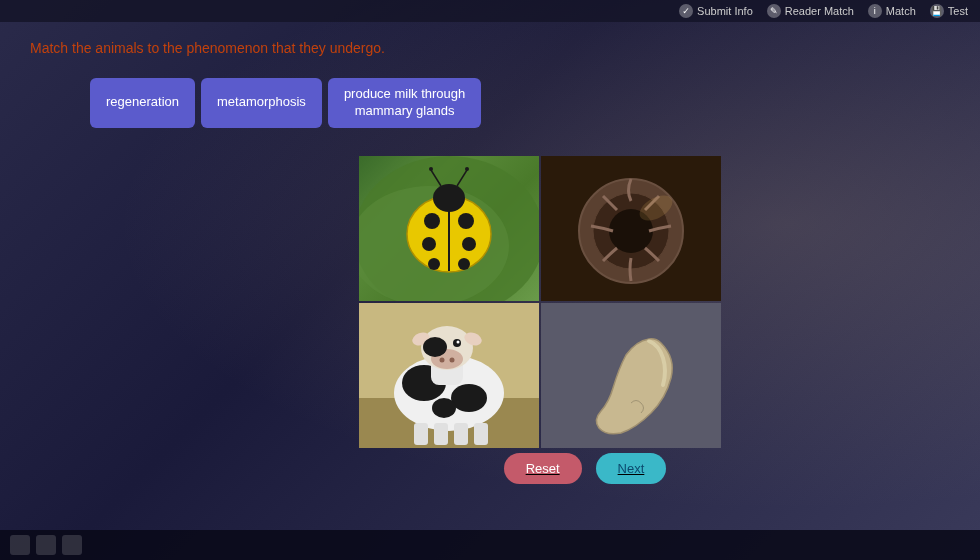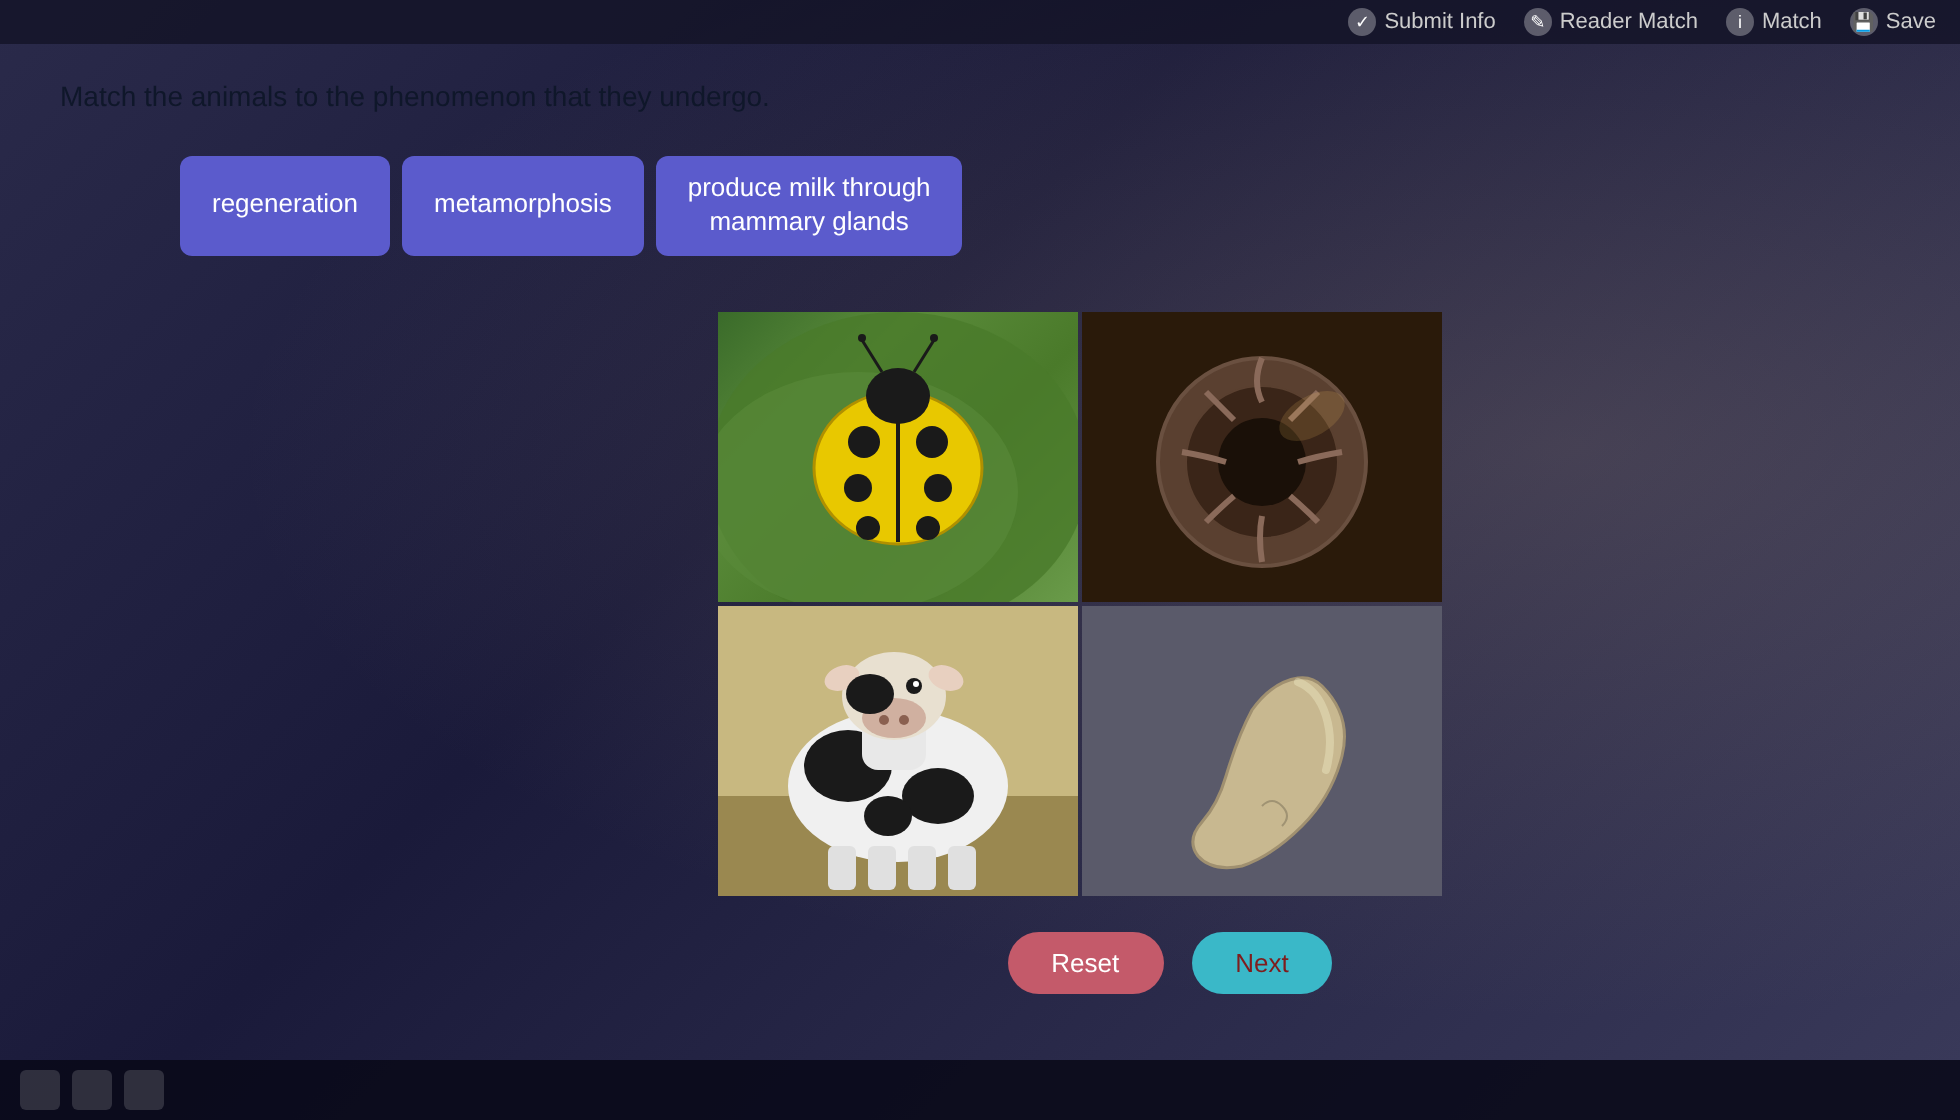--- a/index.html
+++ b/index.html
@@ -60,21 +60,21 @@
       position: absolute;
       top: 22px;
       left: 0; right: 0; bottom: 30px;
       display: flex;
       flex-direction: column;
       align-items: flex-start;
       padding: 18px 30px;
     }
 
     .question-text {
-      color: #0f172a;
+      color: #c2410c;
       font-size: 14px;
       margin-bottom: 22px;
       font-weight: 400;
     }
 
     
     .chips-row {
       display: flex;
       gap: 6px;
       margin-bottom: 24px;
@@ -133,37 +133,38 @@
 
     
     .cell-worm {
       background: linear-gradient(135deg, #4a4a5a 0%, #6a6a7a 50%, #5a5a6a 100%);
     }
 
     
     .buttons-row {
       display: flex;
       gap: 14px;
-      margin-top: 18px;
+      margin-top: 5px;
       margin-left: 190px;
+      text-decoration: underline;
     }
 
     .btn-reset {
       background: #c45a6a;
       color: white;
       border: none;
       border-radius: 20px;
       padding: 8px 22px;
       font-size: 13px;
       cursor: pointer;
     }
 
     .btn-next {
       background: #3ab8c8;
-      color: #7f1d1d;
+      color: #0c4a6e;
       border: none;
       border-radius: 20px;
       padding: 8px 22px;
       font-size: 13px;
       cursor: pointer;
     }
 
     
     .taskbar {
       position: absolute;
@@ -202,21 +203,21 @@
   <div class="top-bar-item">
     <span class="icon">✎</span>
     <span>Reader Match</span>
   </div>
   <div class="top-bar-item">
     <span class="icon">i</span>
     <span>Match</span>
   </div>
   <div class="top-bar-item">
     <span class="icon">💾</span>
-    <span>Save</span>
+    <span>Test</span>
   </div>
 </div>
 
 <div class="main-content">
   <div class="question-text">Match the animals to the phenomenon that they undergo.</div>
 
   <div class="chips-row">
     <button class="chip">regeneration</button>
     <button class="chip">metamorphosis</button>
     <button class="chip" style="white-space: pre-line;">produce milk through

